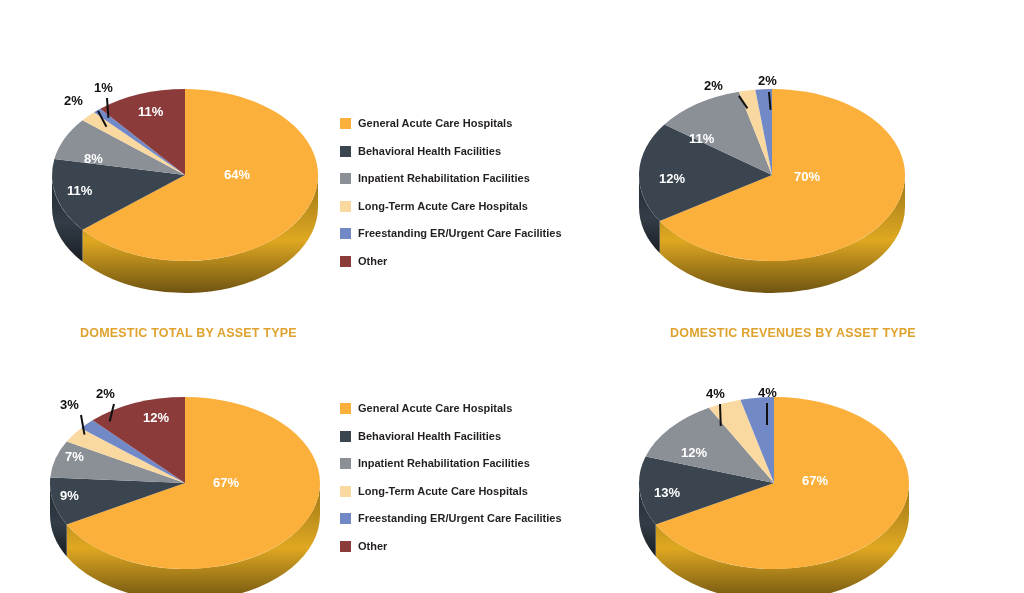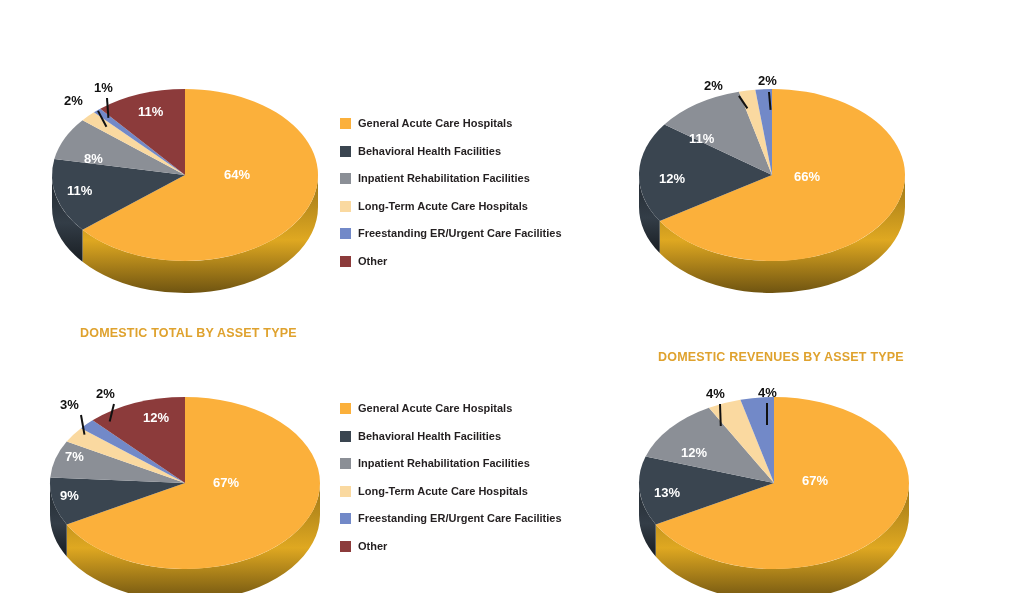--- a/index.html
+++ b/index.html
@@ -190,21 +190,21 @@
             <path d="M 37.70438590823197 141.08110436819368 A 133 86 0 0 1 17 95.00000000000001 L 17 127.00000000000001 A 133 86 0 0 0 37.70438590823197 173.08110436819368 Z" fill="url(#pie-1-g1)"></path>
           </g>
           <g>
             <path d="M 150 95 L 150 9 A 133 86 0 1 1 37.70438590823197 141.08110436819368 Z" fill="#FBB03B"></path>
             <path d="M 150 95 L 37.70438590823197 141.08110436819368 A 133 86 0 0 1 42.400739748132025 44.45046830284729 Z" fill="#3A4550"></path>
             <path d="M 150 95 L 42.400739748132025 44.45046830284729 A 133 86 0 0 1 116.92424500707436 11.70184814293772 Z" fill="#8B8F96"></path>
             <path d="M 150 95 L 116.92424500707436 11.70184814293772 A 133 86 0 0 1 133.33067993594761 9.678135686954903 Z" fill="#FAD9A0"></path>
             <path d="M 150 95 L 133.33067993594761 9.678135686954903 A 133 86 0 0 1 150.00000000000009 9 Z" fill="#7289C8"></path>
           </g>
         </svg>
-        <div class="lab inside" style="left: 172px; top: 90px;">66%</div>
+        <div class="lab inside" style="left: 172px; top: 90px;">70%</div>
         <div class="lab inside" style="left: 37px; top: 92px;">12%</div>
         <div class="lab inside" style="left: 67px; top: 52px;">11%</div>
         <div class="lab outside" style="left: 82px; top: -1px;">2%</div>
         <div class="leader" style="left: 116px; top: 16px; width: 1.6px; height: 15px; transform-origin: center top; transform: rotate(-34deg);"></div>
         <div class="lab outside" style="left: 136px; top: -6px;">2%</div>
         <div class="leader" style="left: 146px; top: 12px; width: 1.6px; height: 18px; transform-origin: center top; transform: rotate(-5deg);"></div>
       </div>
   </div>
 
   <div class="panel" style="left:0;top:300px;width:512px;height:293px;">
@@ -287,21 +287,21 @@
           <span class="legend-lb">Freestanding ER/Urgent Care Facilities</span>
         </div>
         <div class="legend-row">
           <span class="legend-sw" style="background: rgb(140, 59, 59);"></span>
           <span class="legend-lb">Other</span>
         </div>
       </div>
   </div>
 
   <div class="panel" style="left:512px;top:300px;width:512px;height:293px;">
-    <div class="chart-title" style="left:146px;top:26px;margin-top:24px;">DOMESTIC REVENUES BY ASSET TYPE</div>
+    <div class="chart-title" style="left:158px;top:26px;">DOMESTIC REVENUES BY ASSET TYPE</div>
     <div class="pie-wrap" id="pie-3" style="left:112px;top:90px;">
         <svg width="300" height="215" viewBox="0 0 300 215">
           <defs>
             <linearGradient id="pie-3-g0" x1="0" y1="0" x2="0" y2="1">
               <stop offset="0%" stop-color="#9A7417"></stop>
               <stop offset="55%" stop-color="#dfa821"></stop>
               <stop offset="100%" stop-color="#6f5411"></stop>
             </linearGradient>
             <linearGradient id="pie-3-g1" x1="0" y1="0" x2="0" y2="1">
               <stop offset="0%" stop-color="#232A31"></stop>

